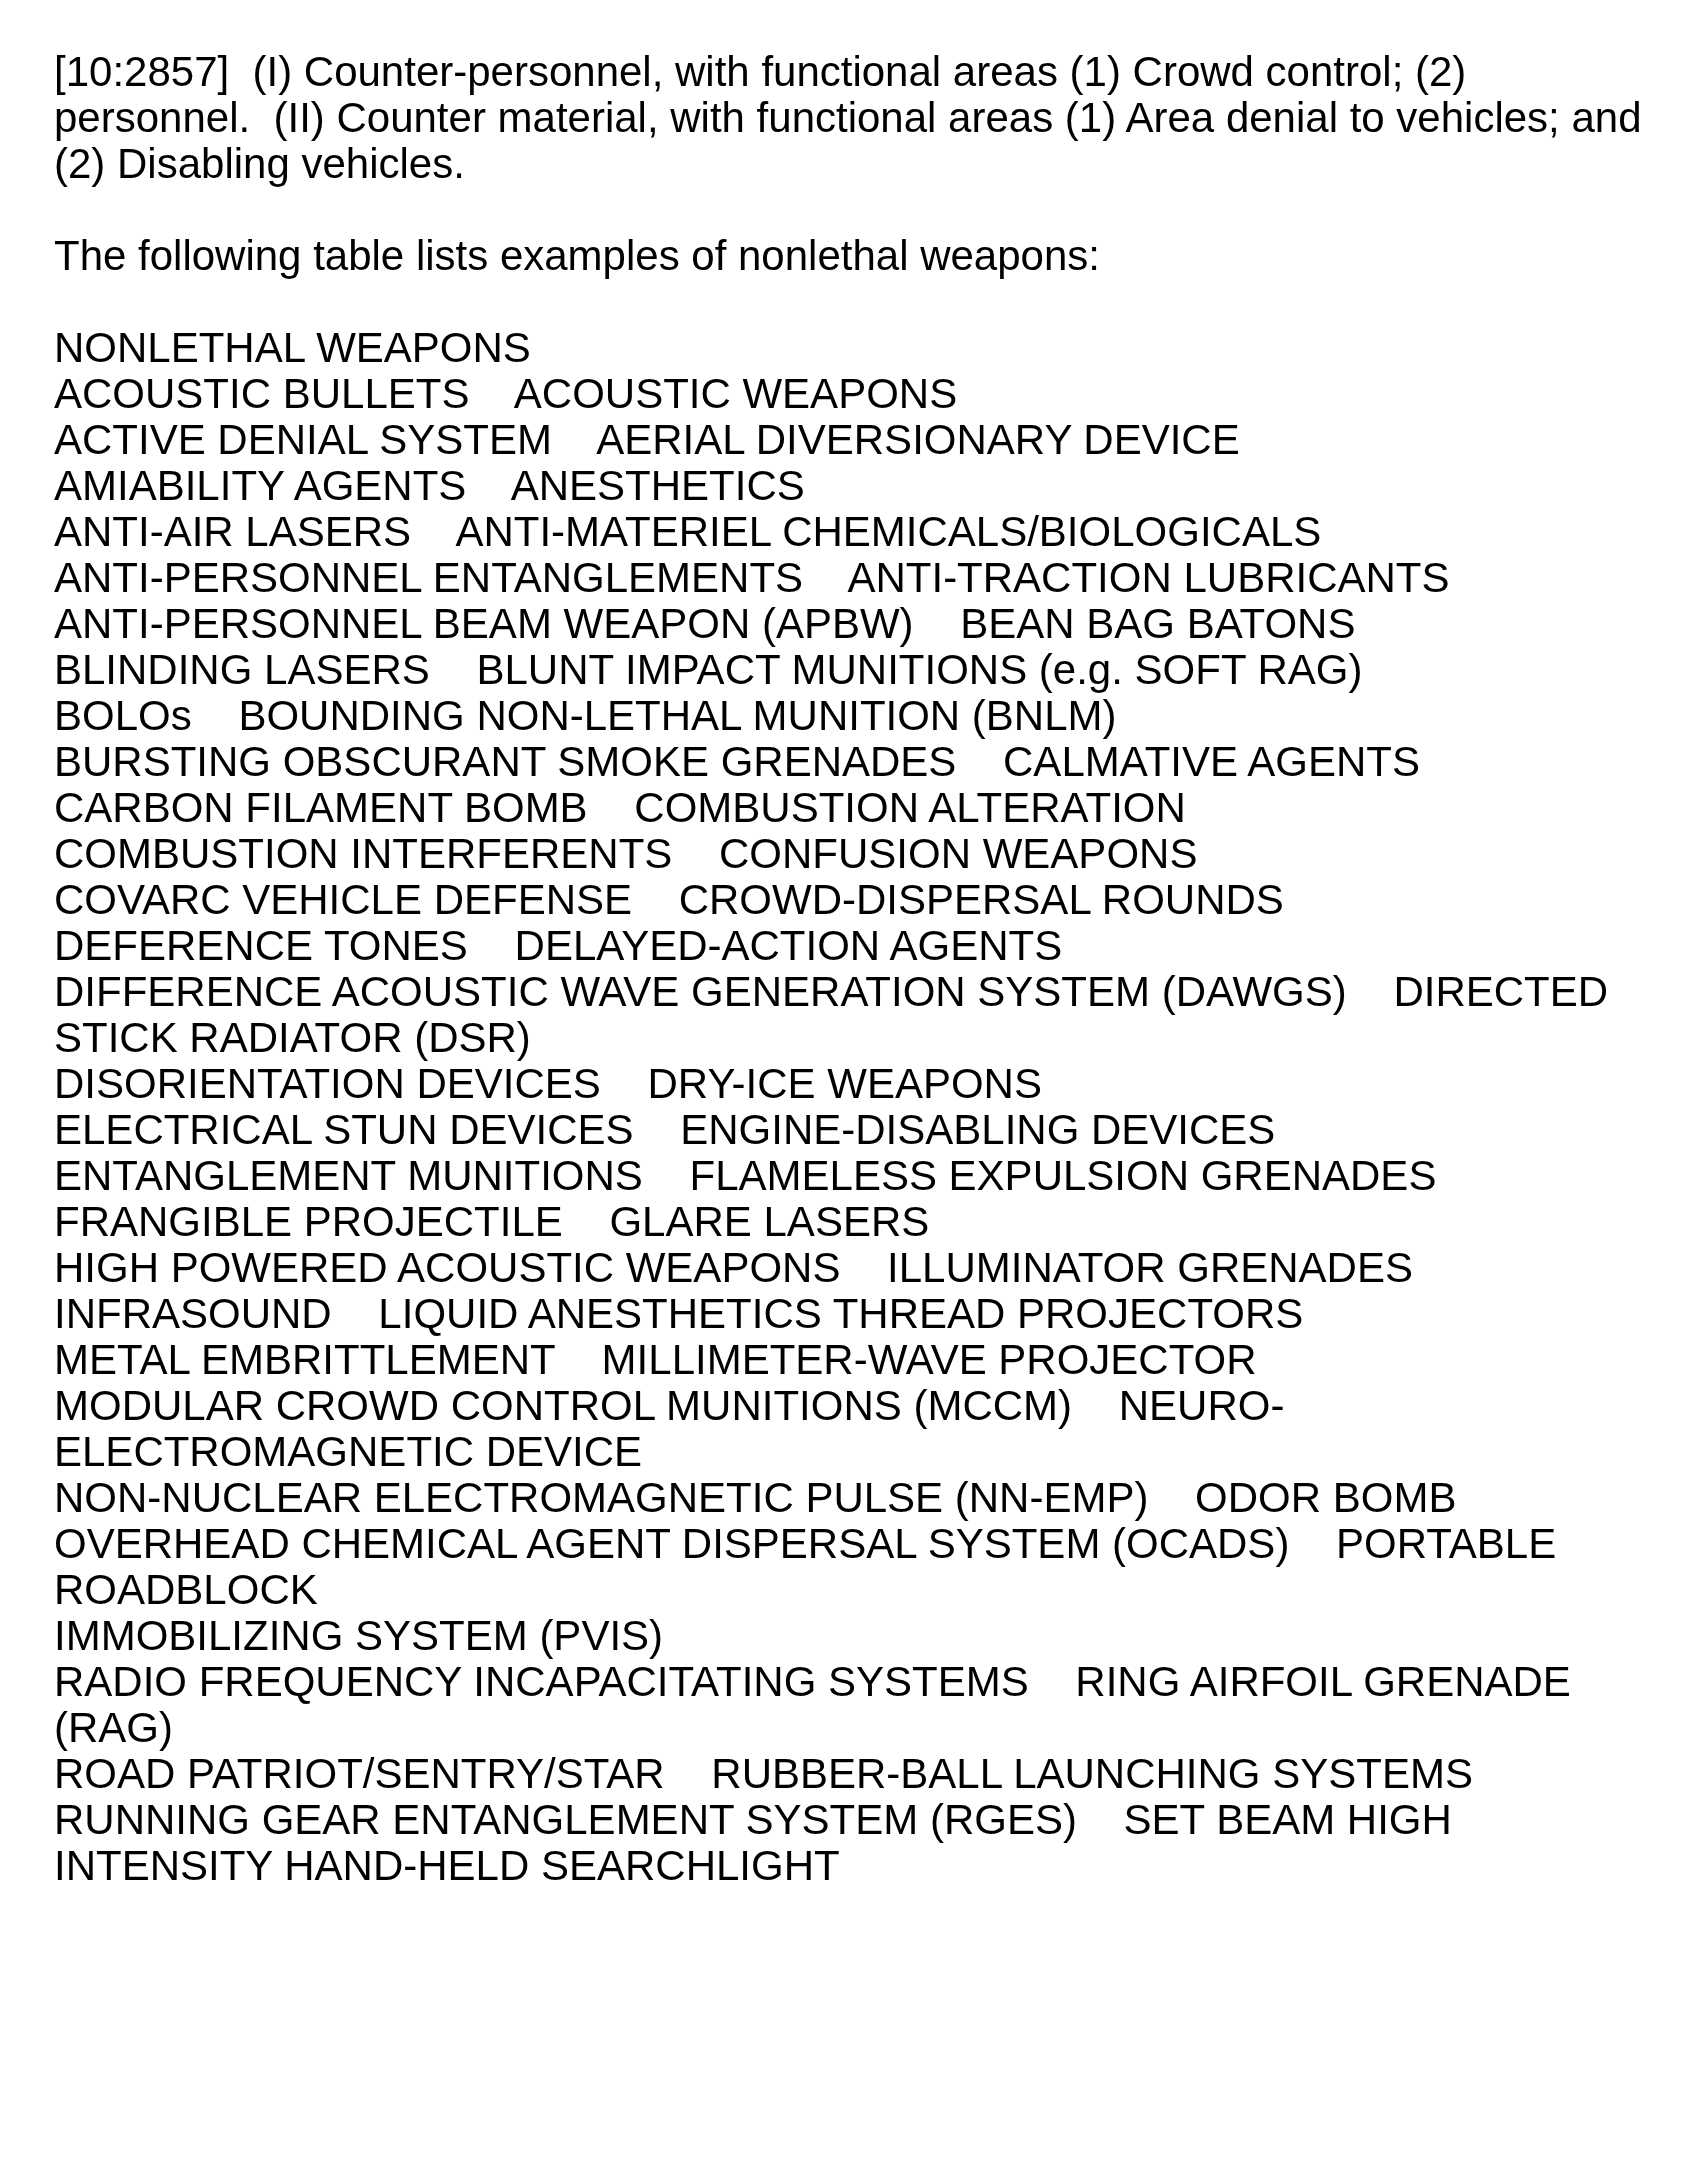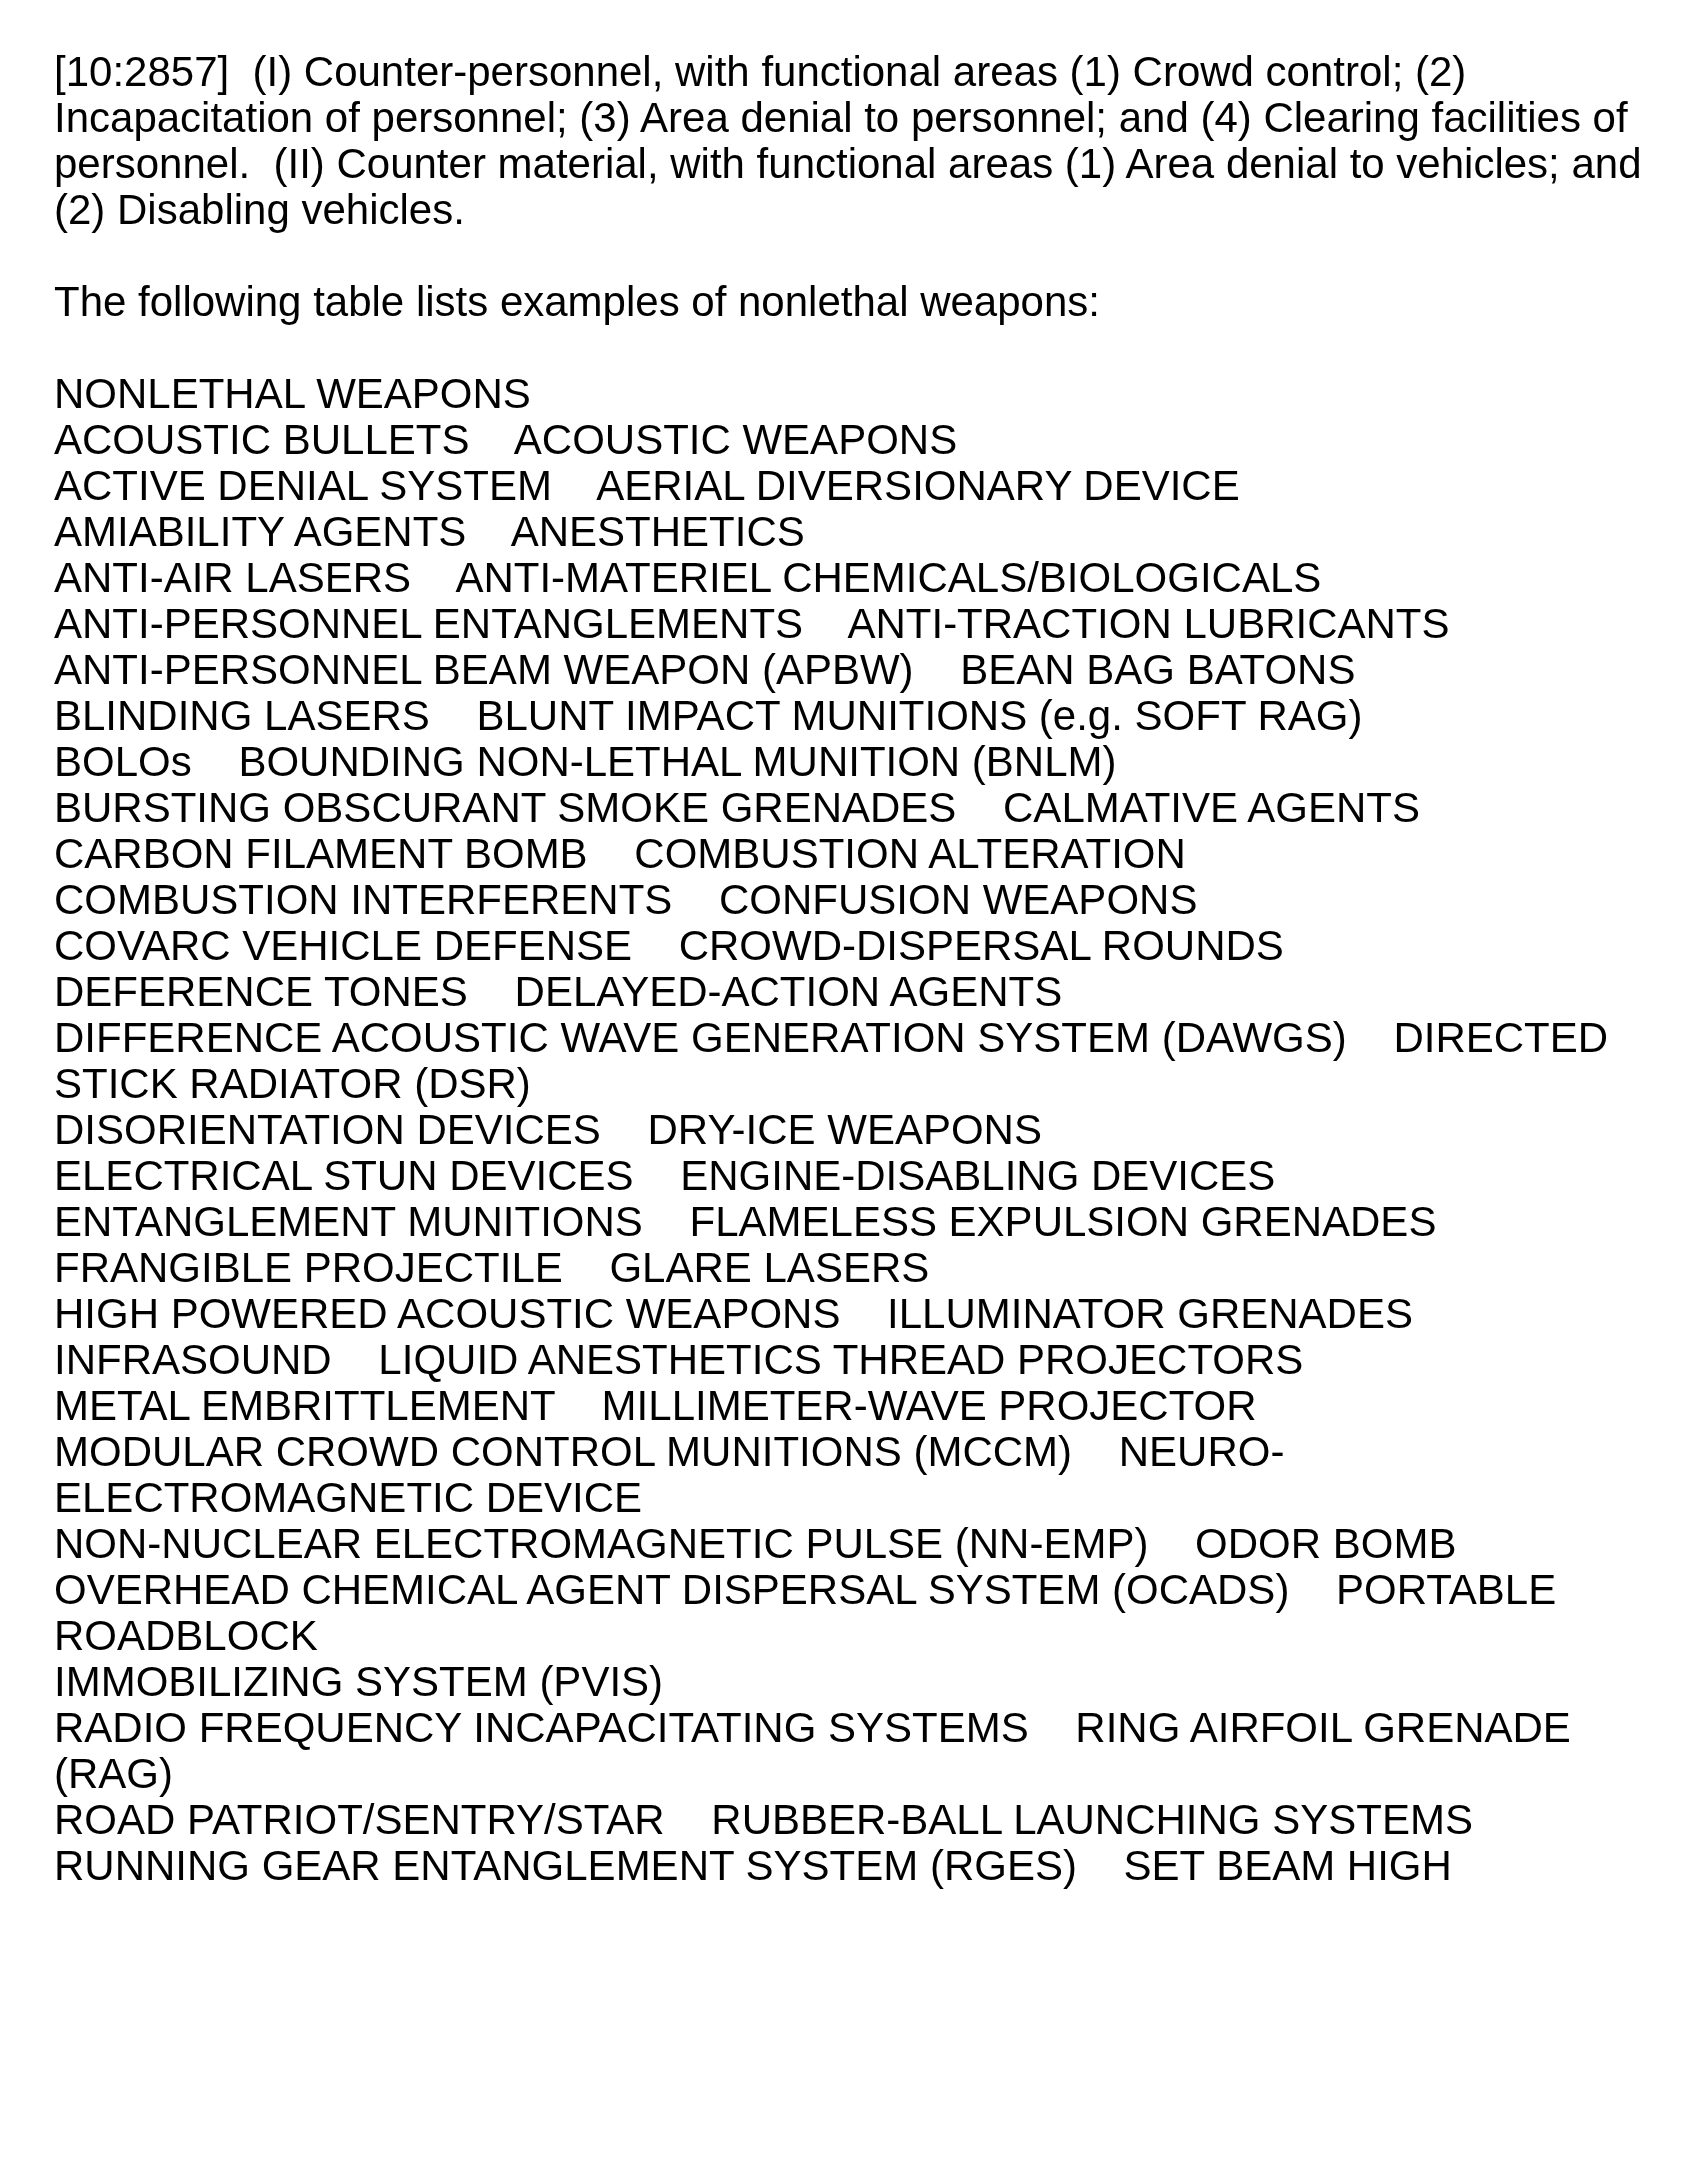--- a/index.html
+++ b/index.html
@@ -32,21 +32,20 @@
     height: 46px;
   }
 </style>
 </head>
 <body>
 
 <div class="doc">
 
   <div>
       <div class="line">[10:2857]  (I) Counter-personnel, with functional areas (1) Crowd control; (2)</div>
-      <div class="line">Incapacitation of personnel; (3) Area denial to personnel; and (4) Clearing facilities of</div>
       <div class="line">personnel.  (II) Counter material, with functional areas (1) Area denial to vehicles; and</div>
       <div class="line">(2) Disabling vehicles.</div>
     </div>
 
   <div class="gap"></div>
 
   <div class="line">The following table lists examples of nonlethal weapons:</div>
 
   <div class="gap"></div>
 
@@ -78,17 +77,18 @@
         <div class="line">MODULAR CROWD CONTROL MUNITIONS (MCCM)    NEURO-</div>
         <div class="line">ELECTROMAGNETIC DEVICE</div>
         <div class="line">NON-NUCLEAR ELECTROMAGNETIC PULSE (NN-EMP)    ODOR BOMB</div>
         <div class="line">OVERHEAD CHEMICAL AGENT DISPERSAL SYSTEM (OCADS)    PORTABLE</div>
         <div class="line">ROADBLOCK</div>
         <div class="line">IMMOBILIZING SYSTEM (PVIS)</div>
         <div class="line">RADIO FREQUENCY INCAPACITATING SYSTEMS    RING AIRFOIL GRENADE</div>
         <div class="line">(RAG)</div>
         <div class="line">ROAD PATRIOT/SENTRY/STAR    RUBBER-BALL LAUNCHING SYSTEMS</div>
         <div class="line">RUNNING GEAR ENTANGLEMENT SYSTEM (RGES)    SET BEAM HIGH</div>
+        <div class="line">INTENSITY HAND-HELD SEARCHLIGHT</div>
       </div>
   </div>
 
 </div>
 
 
 </body></html>

